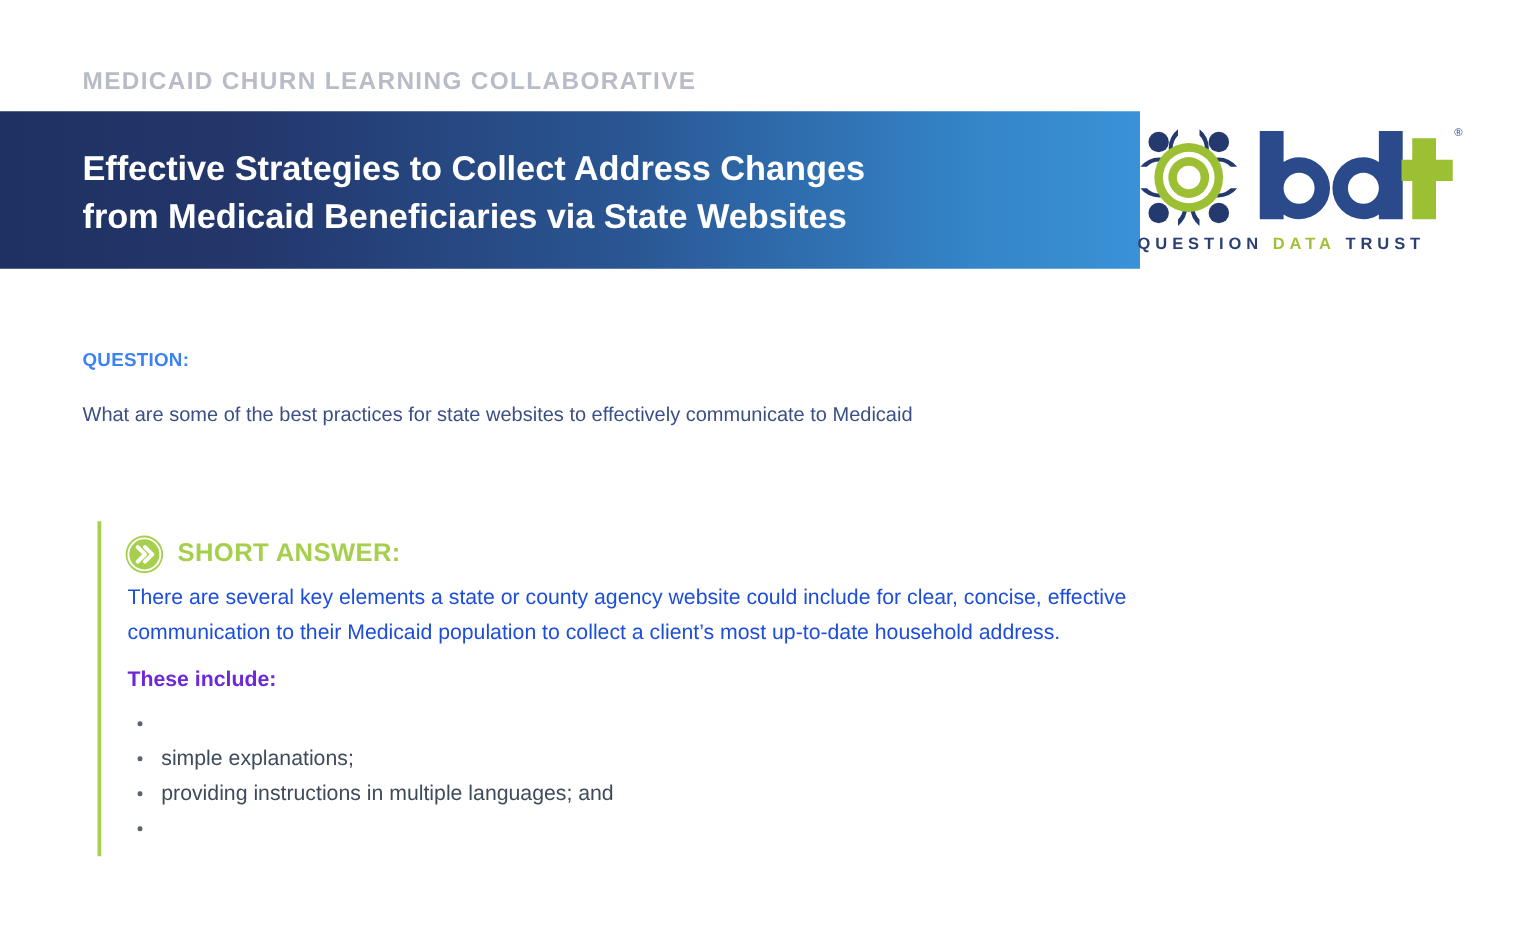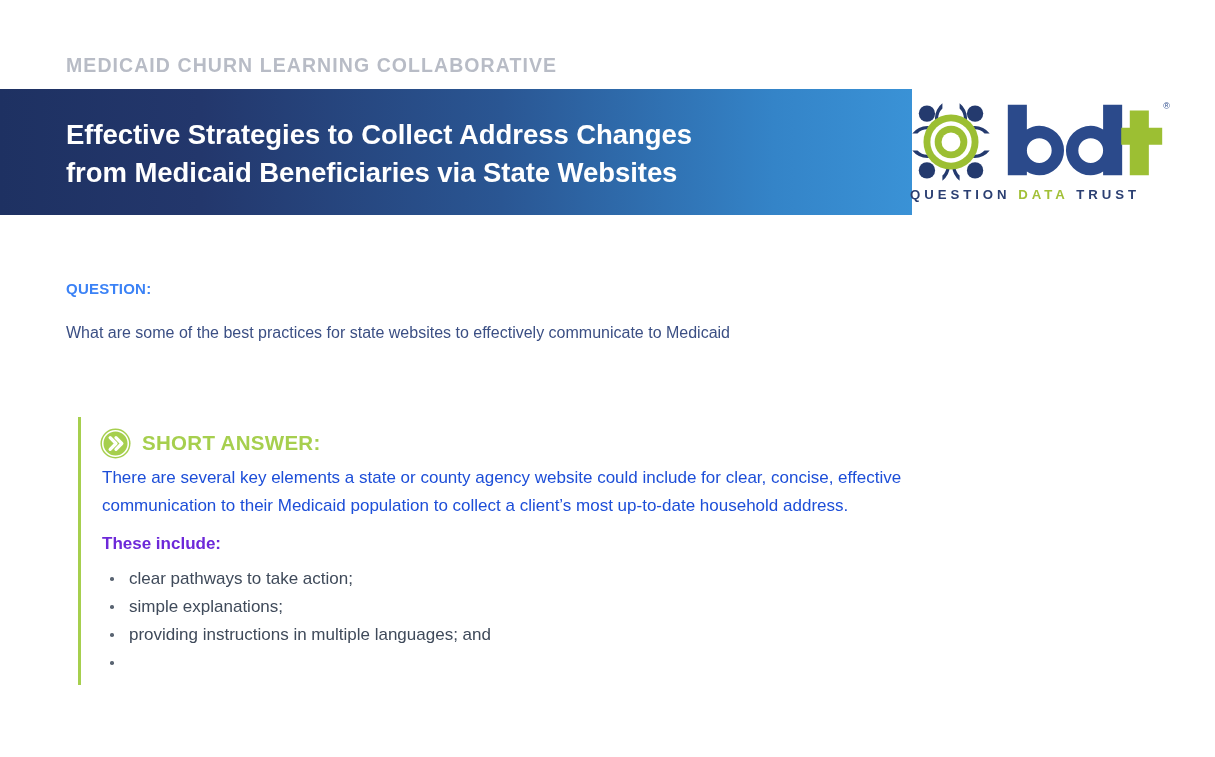--- a/index.html
+++ b/index.html
@@ -307,21 +307,20 @@
       <div class="sa-para">
         <span class="pline">There are several key elements a state or county agency website could include for clear, concise, effective</span>
         <span class="pline">communication to their Medicaid population to collect a client’s most up-to-date household address.</span>
       </div>
 
       <div class="sa-subhead">These include:</div>
 
       <ul class="sa-list">
         <li>
           <span class="bullet"></span>
-          <span class="li-text">clear pathways to take action;</span>
         </li>
         <li>
           <span class="bullet"></span>
           <span class="li-text">simple explanations;</span>
         </li>
         <li>
           <span class="bullet"></span>
           <span class="li-text">providing instructions in multiple languages; and</span>
         </li>
         <li>

